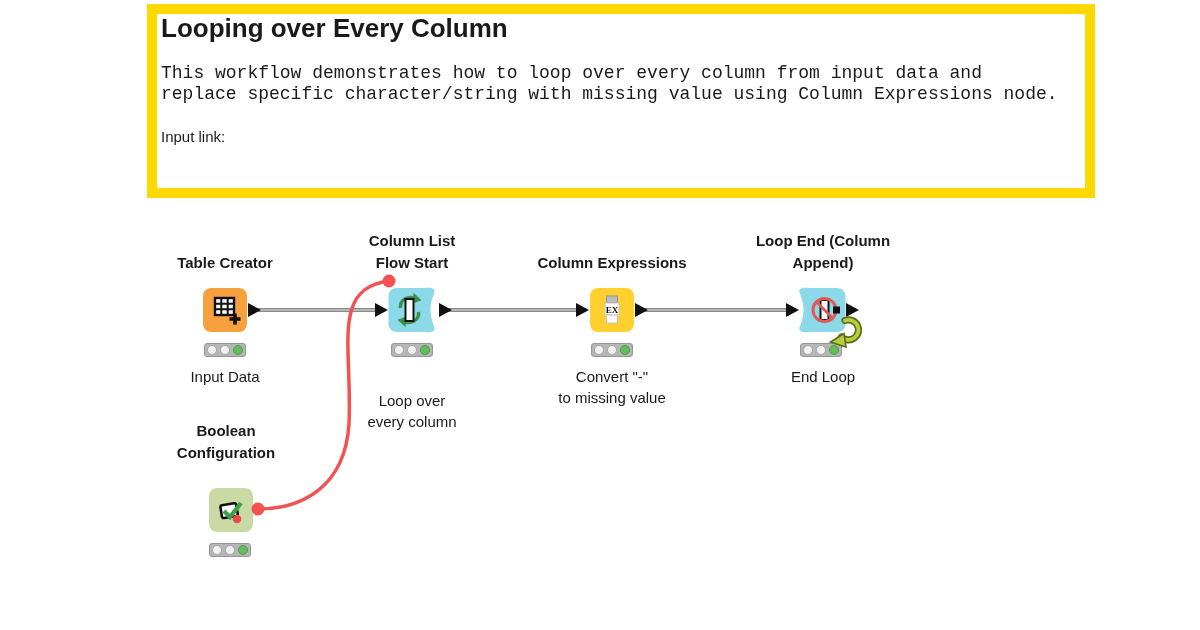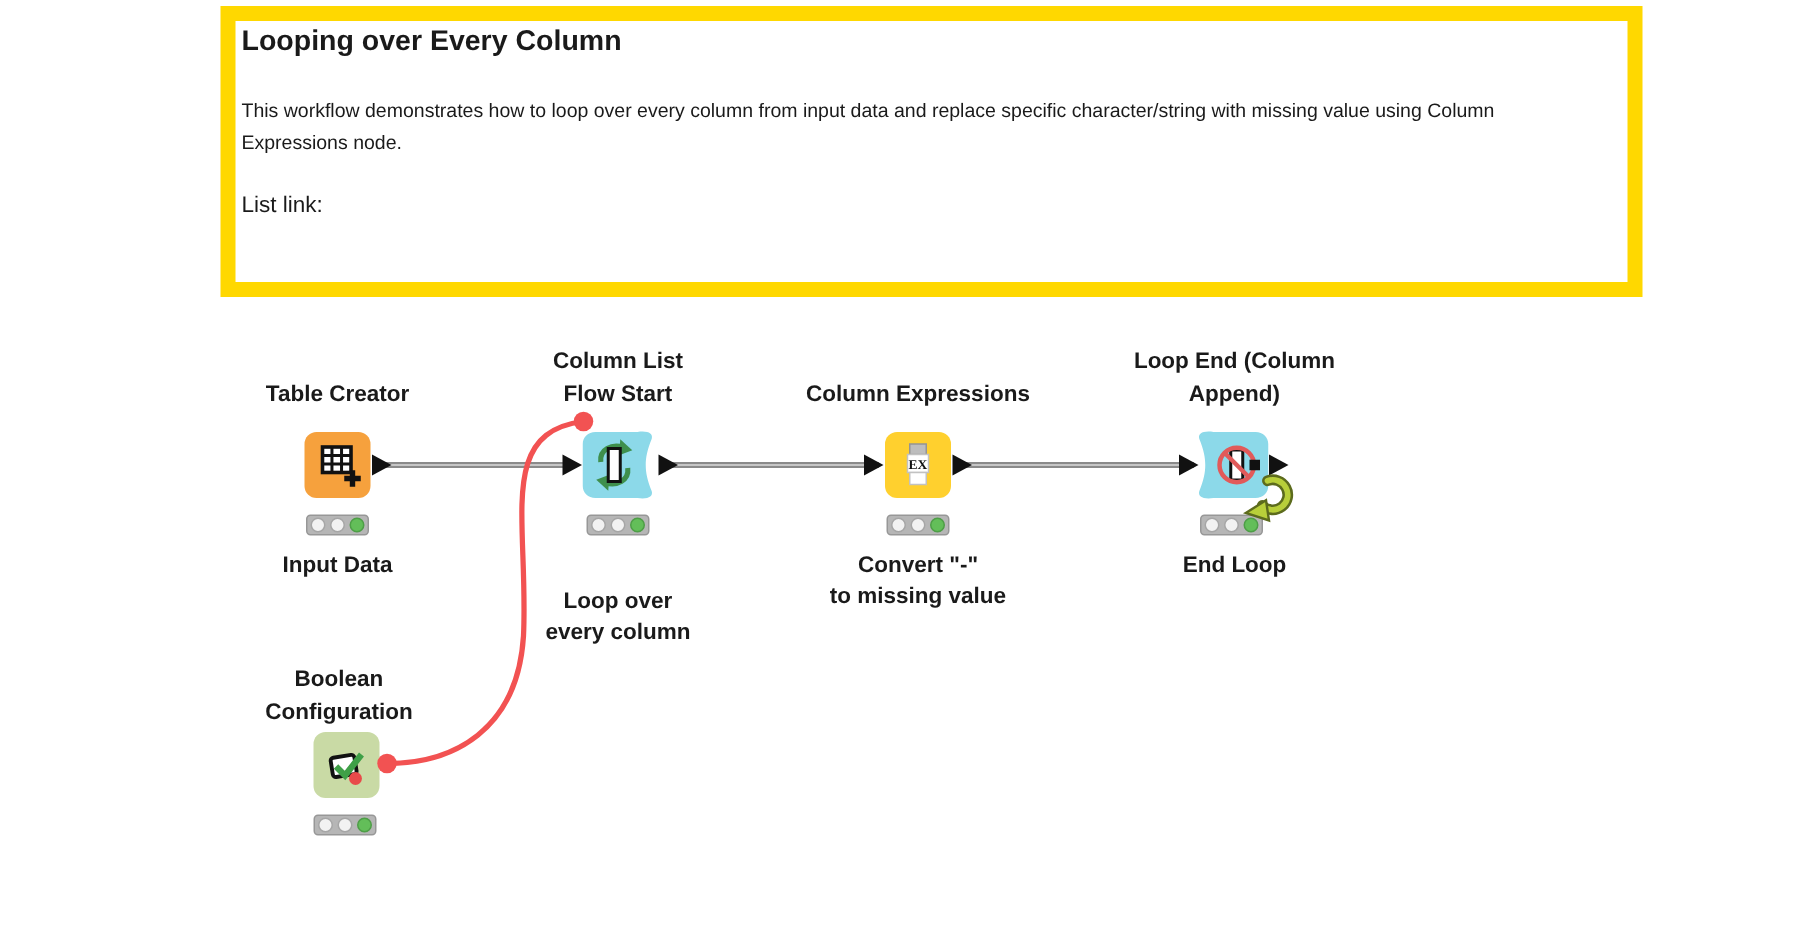--- a/index.html
+++ b/index.html
@@ -16,40 +16,40 @@
   
   .annotation {
     position: absolute;
     left: 147px; top: 4px;
     width: 948px; height: 194px;
     box-sizing: border-box;
     border: 10px solid #FFD800;
     background: #ffffff;
     padding: 2px 14px 0 4px;
   }
-  .ann-title  { font-size: 19px; font-weight: bold; line-height: 24px; }
-  .ann-body   { margin-top: 23px; font-size: 13px; line-height: 21px; max-width: 900px; }
+  .ann-title  { font-size: 26px; font-weight: bold; line-height: 24px; }
+  .ann-body   { margin-top: 23px; font-size: 18px; line-height: 21px; max-width: 900px; font-family: Liberation Mono, monospace; }
   .ann-forum  { margin-top: 21px; font-size: 15px; line-height: 21px; }
   .ann-url    { font-style: italic; }
 
   
   .node { position: absolute; width: 46px; height: 46px; }
   .node.wide { width: 52px; }
   .node svg { display: block; }
 
   .nname, .ndesc {
     position: absolute;
     transform: translateX(-50%);
     text-align: center;
     white-space: pre-line;
     width: 280px;
     font-size: 15px;
   }
   .nname { font-weight: bold; line-height: 22px; }
-  .ndesc { font-weight: bold; line-height: 21px; }
+  .ndesc { font-weight: normal; line-height: 21px; }
 
   
   .tlight {
     position: absolute;
     width: 42px; height: 14px;
     box-sizing: border-box;
     background: #b6b6b6;
     border: 1px solid #979797;
     border-radius: 3px;
     display: flex;
@@ -80,21 +80,21 @@
 </style>
 </head>
 <body>
 
 <div id="canvas">
 
   <div class="annotation">
     <div class="ann-title">Looping over Every Column</div>
     <div class="ann-body">This workflow demonstrates how to loop over every column from input data and replace specific character/string with missing value using Column Expressions node.</div>
     <div class="ann-forum">
-      <div>List link:</div>
+      <div>Input link:</div>
     </div>
   </div>
 
   <div class="nname" style="left:225px; top:252px;text-align:center;">Table Creator</div>
   <div class="node" style="left:202px; top:287px;">
     <svg width="46" height="46" viewBox="0 0 46 46">
       <rect x="1" y="1" width="44" height="44" rx="8" fill="#F6A13D"></rect>
       <g>
         <rect x="13" y="11" width="19" height="17" fill="#ffffff" stroke="#111111" stroke-width="2.4"></rect>
         <path d="M19.3 11 V28 M25.7 11 V28 M13 16.7 H32 M13 22.3 H32" stroke="#111111" stroke-width="2" fill="none"></path>
@@ -164,21 +164,21 @@
       </g>
     </svg>
   </div>
   <div class="tlight" style="left:800px; top:343px;">
     <span class="bulb"></span>
     <span class="bulb"></span>
     <span class="bulb green"></span>
   </div>
   <div class="ndesc" style="left:823px; top:366px;">End Loop</div>
 
-  <div class="nname" style="left:226px; top:442px;">Boolean
+  <div class="nname" style="left:226px; top:420px;">Boolean
 Configuration</div>
   <div class="node" style="left:208px; top:487px;">
     <svg width="46" height="46" viewBox="0 0 46 46">
       <rect x="1" y="1" width="44" height="44" rx="8" fill="#C9DAA5"></rect>
       <g>
         <g transform="rotate(-9 22 23)">
           <rect x="13" y="17" width="16" height="13" rx="2" fill="#ffffff" stroke="#111111" stroke-width="2.6"></rect>
         </g>
         <path d="M 16 24 L 22 30 L 33 16" stroke="#3FA047" stroke-width="4.2" fill="none"></path>
         <circle cx="29" cy="32" r="4.3" fill="#E84A4A"></circle>

